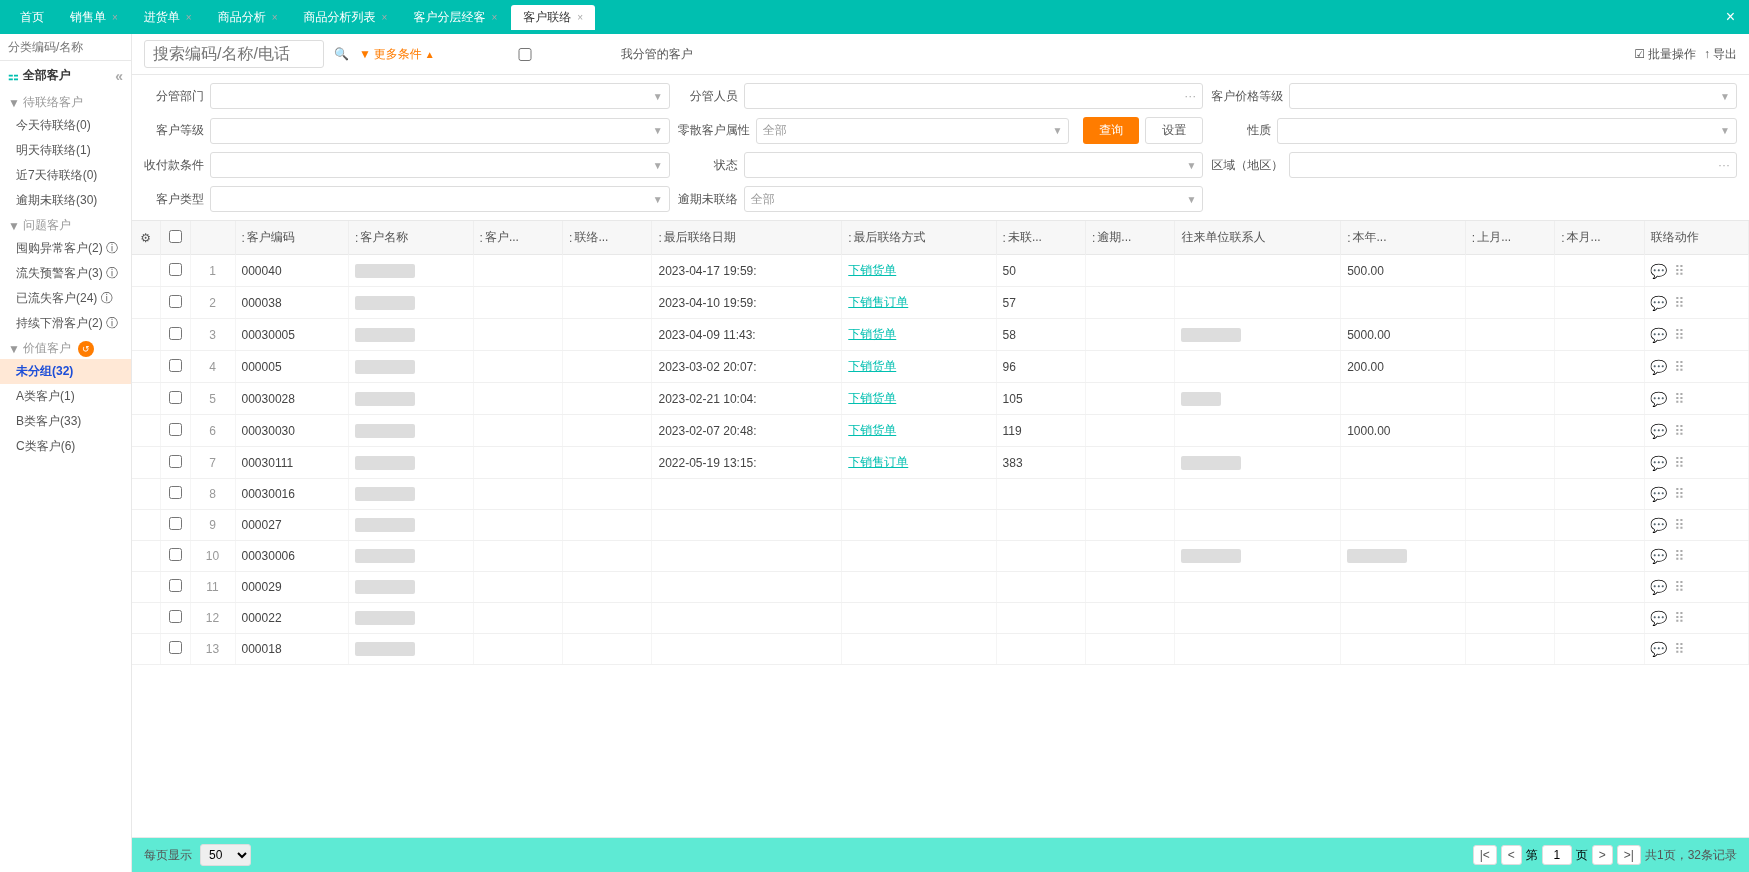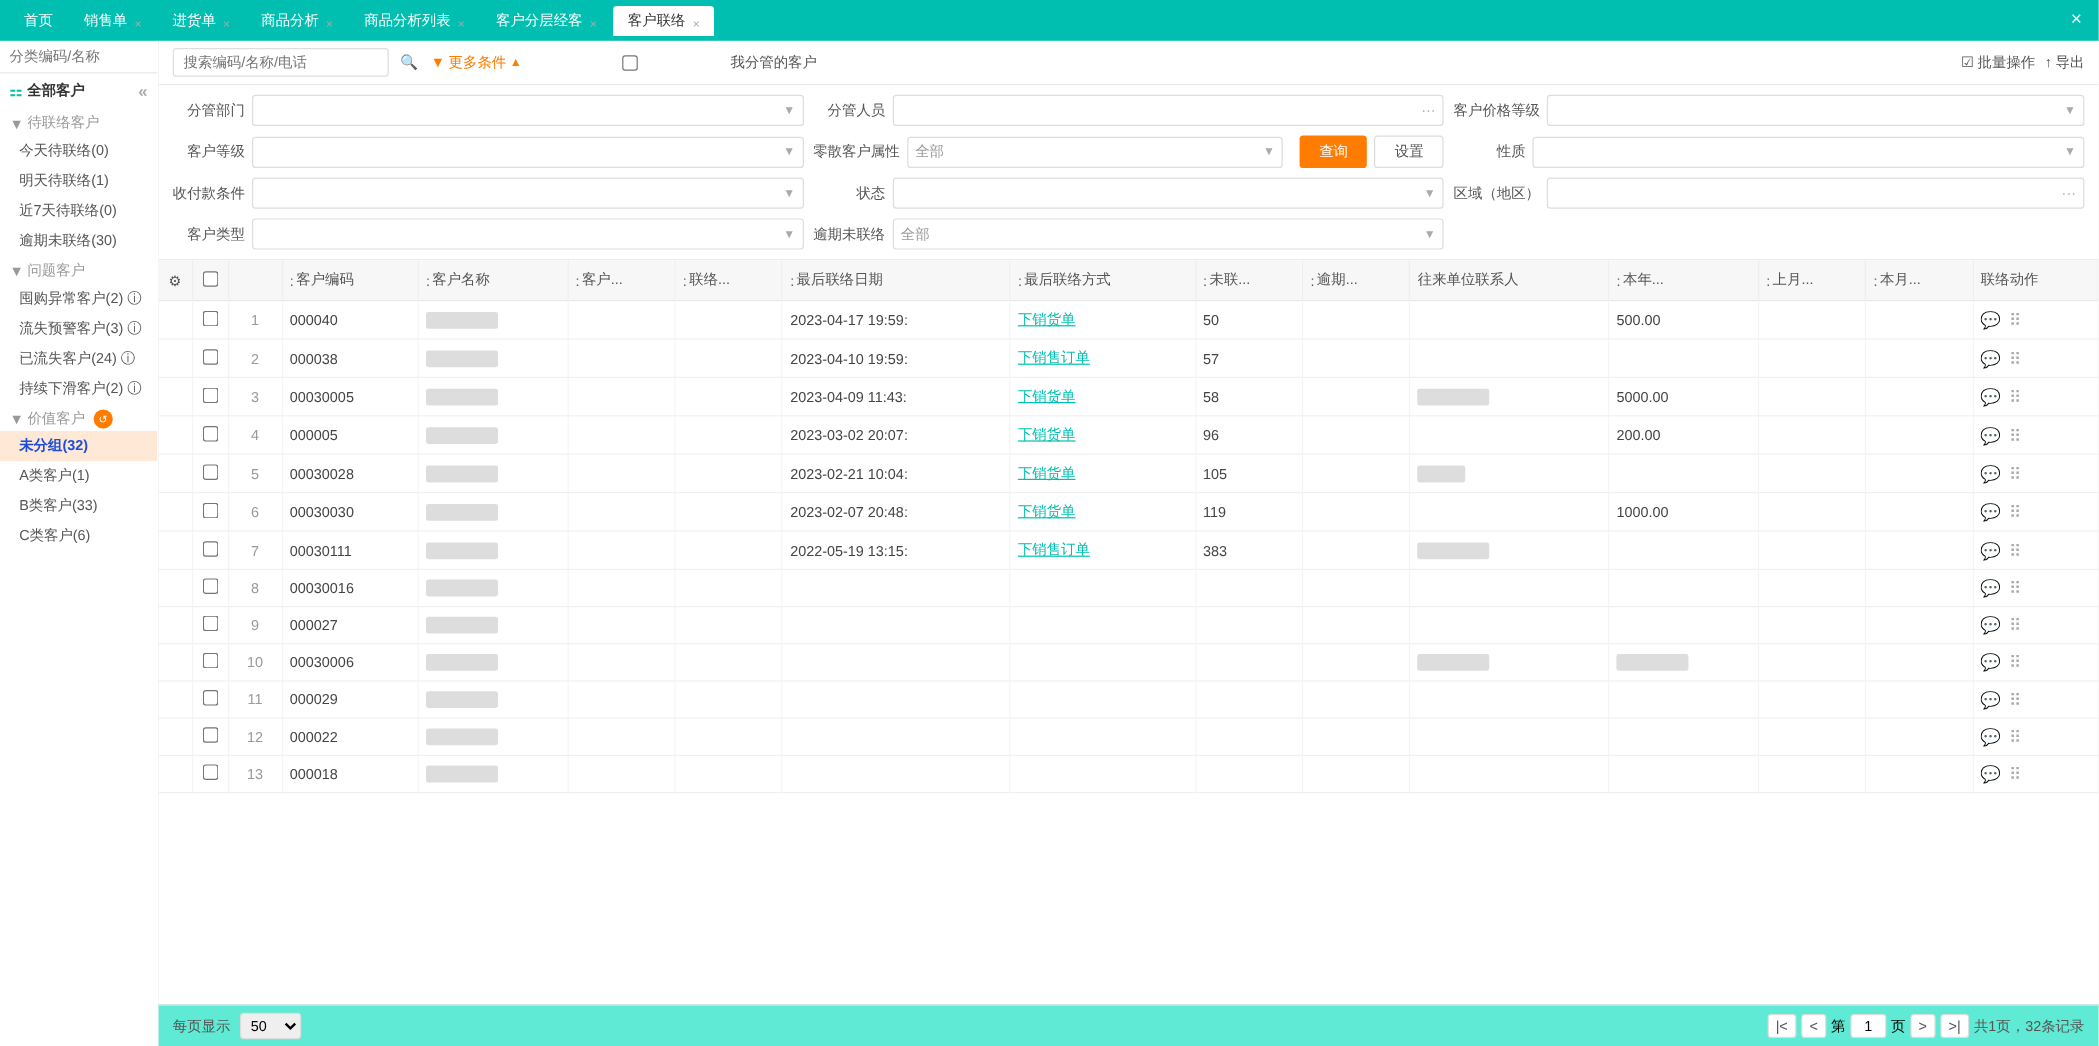--- a/index.html
+++ b/index.html
@@ -15,21 +15,21 @@
       gap: 2px;
     }
     .nav-tab {
       padding: 4px 12px;
       color: #fff;
       cursor: pointer;
       border-radius: 3px 3px 0 0;
       white-space: nowrap;
       font-size: 12px;
       display: flex;
-      align-items: flex-end;
+      align-items: center;
       gap: 4px;
     }
     .nav-tab.home { background: transparent; }
     .nav-tab.active { background: #fff; color: #333; }
     .nav-tab .close-x { color: #aaa; font-size: 10px; cursor: pointer; margin-left: 2px; }
     .nav-close-btn {
       margin-left: auto;
       color: #fff;
       font-size: 16px;
       cursor: pointer;
@@ -111,39 +111,39 @@
       padding: 6px 12px;
       border-bottom: 1px solid #e8e8e8;
       display: flex;
       align-items: center;
       gap: 10px;
     }
     .filter-bar input {
       border: 1px solid #ddd;
       border-radius: 3px;
       padding: 4px 8px;
-      font-size: 12px;
+      font-size: 16px;
       width: 160px;
       outline: none;
     }
     .filter-search-btn {
       color: #aaa;
       cursor: pointer;
     }
     .more-conditions {
       color: #ff7c00;
       cursor: pointer;
       display: flex;
       align-items: center;
       gap: 3px;
     }
     .my-customers {
       display: flex;
       align-items: center;
-      gap: 4px;
+      gap: 16px;
       color: #555;
       cursor: pointer;
     }
     .filter-actions {
       margin-left: auto;
       display: flex;
       gap: 8px;
     }
     .action-btn {
       color: #555;

